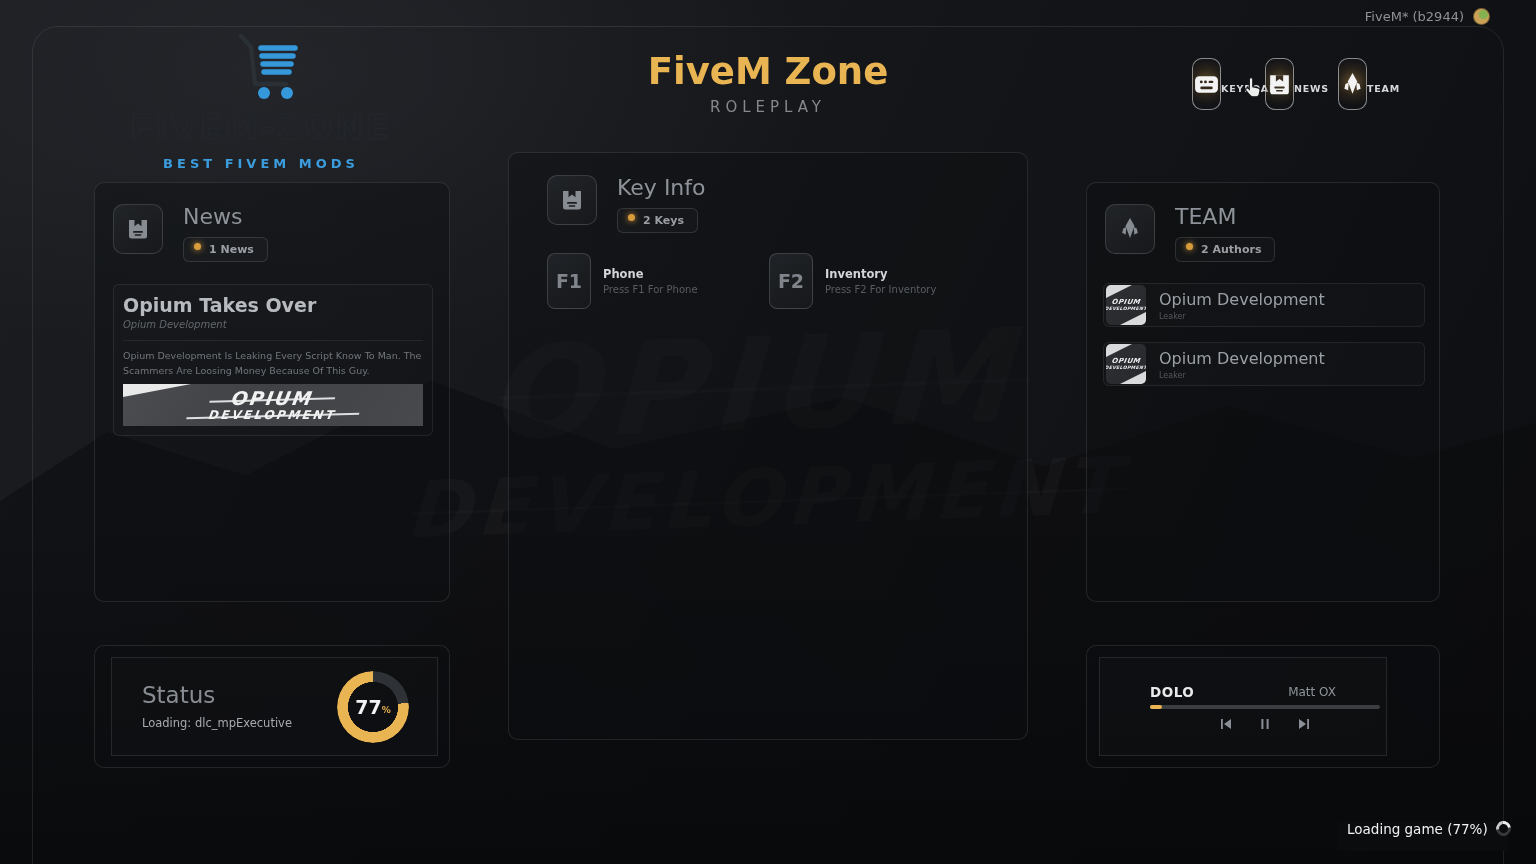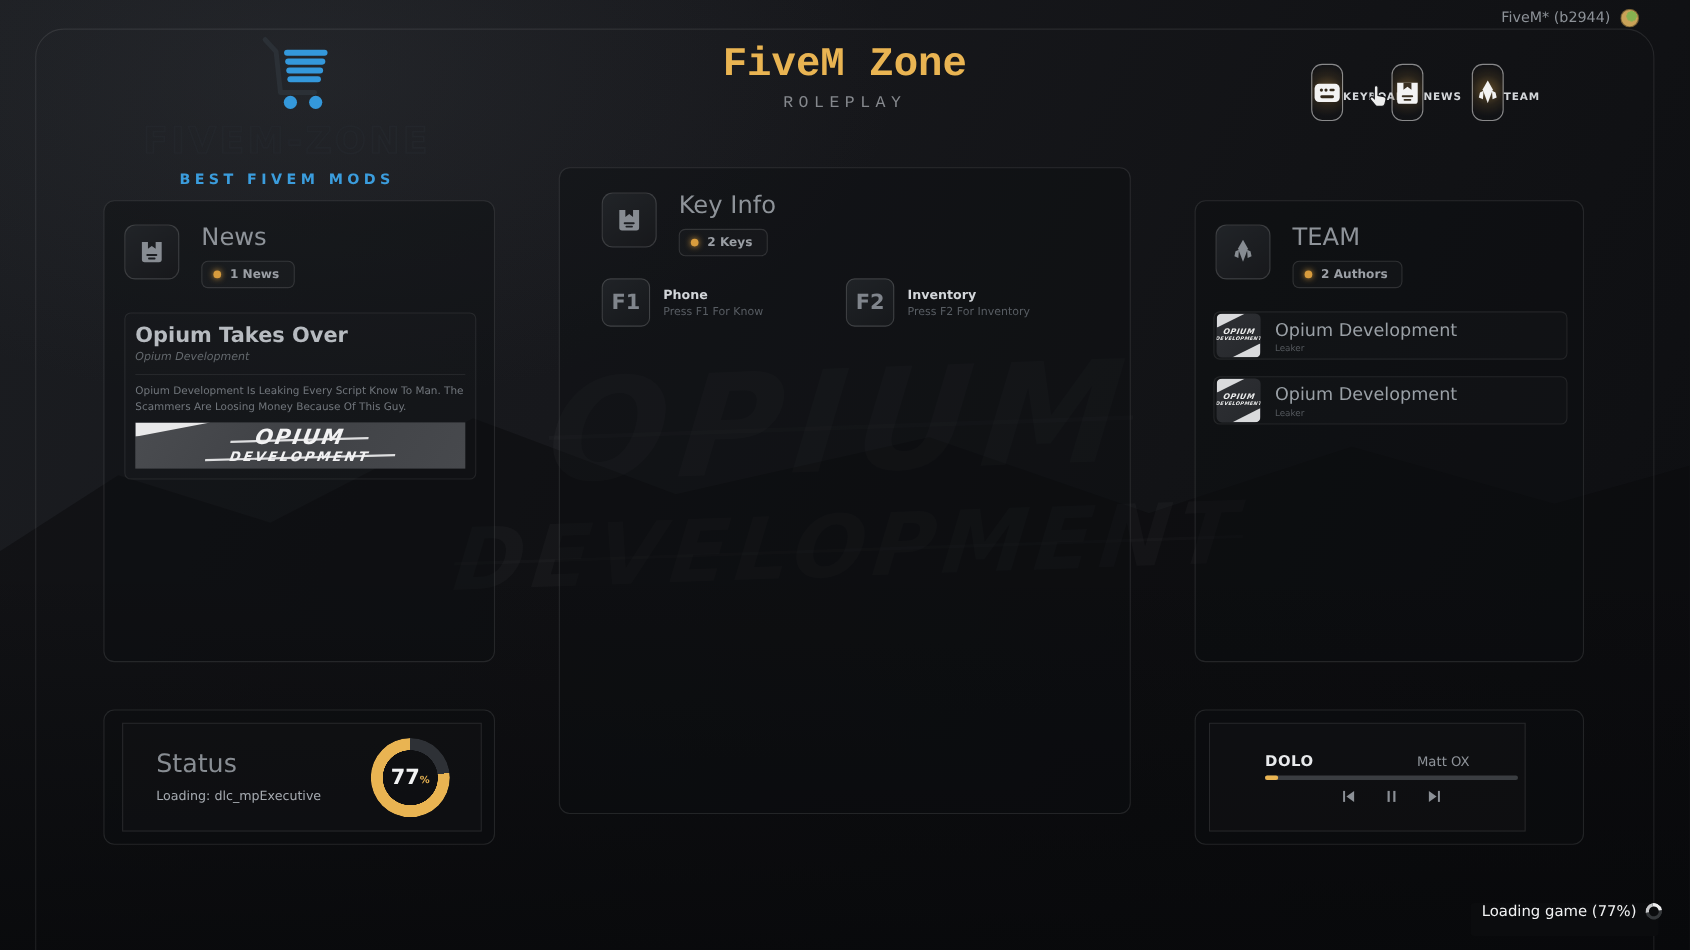--- a/index.html
+++ b/index.html
@@ -38,21 +38,21 @@
   .watermark .wm2 { font-size:78px; letter-spacing:6px; line-height:1.2;
     text-decoration:line-through; text-decoration-thickness:3px; text-decoration-color:rgba(255,255,255,0.02); }
 
   
   .logo { position:absolute; left:118px; top:32px; width:286px; text-align:center; }
   .logo-title { margin-top:2px; font-size:33px; font-weight:800; letter-spacing:3px;
     color:transparent; -webkit-text-stroke:1.5px #23262b; }
   .logo-subtitle { margin-top:9px; font-size:13px; font-weight:700; letter-spacing:4px; color:#3b9ddd; }
 
   
-  .heading { position:absolute; left:0; right:0; top:38px; text-align:center; pointer-events:none;font-family:Liberation Mono, monospace; }
+  .heading { position:absolute; left:0; right:0; top:50px; text-align:center; pointer-events:none; }
   .heading-title { font-size:37px; font-weight:800; color:#e9b452; }
   .heading-subtitle { margin-top:5px; font-size:15px; letter-spacing:5px; color:#85888d; }
 
   
   .nav { position:absolute; left:1192px; top:58px; display:flex; gap:21px; }
   .nav-item { width:52px; display:flex; flex-direction:row; align-items:center; }
   .nav-btn { width:52px; height:52px; border-radius:10px; cursor:pointer;
     border:1px solid rgba(235,235,235,0.55);
     background:radial-gradient(circle at 50% 46%, rgba(216,166,78,0.4) 0%, rgba(90,70,38,0.30) 45%, rgba(22,22,26,0.15) 78%);
     display:flex; align-items:center; justify-content:center; }
@@ -67,21 +67,21 @@
   .panel-team   { left:1086px;top:182px; width:354px; height:420px; }
   .panel-status { left:94px;  top:645px; width:356px; height:123px; }
   .panel-player { left:1086px;top:645px; width:354px; height:123px; }
 
   .panel-head { position:absolute; left:18px; top:21px; display:flex; gap:20px; }
   .icon-box { width:50px; height:50px; border-radius:10px; flex:none;
     border:1px solid rgba(255,255,255,0.14);
     background:linear-gradient(145deg,#212428,#17181b);
     display:flex; align-items:center; justify-content:center; }
   .panel-title { font-size:22px; font-weight:500; color:#8e9399; line-height:1; margin-top:2px; }
-  .badge { margin-top:9px; display:inline-flex; align-items:center; gap:8px;
+  .badge { margin-top:9px; display:inline-flex; gap:8px;
     border:1px solid rgba(255,255,255,0.12); border-radius:6px; background:rgba(255,255,255,0.02);
     padding:5px 13px 5px 10px; }
   .badge-dot { width:7px; height:7px; border-radius:50%; background:#d89c3d; box-shadow:0 0 6px #d89c3d; }
   .badge-text { font-size:11px; font-weight:700; color:#9b9fa5; }
 
   
   .article { position:absolute; left:18px; top:101px; width:320px; height:152px;
     border:1px solid rgba(255,255,255,0.08); border-radius:6px; background:rgba(255,255,255,0.012); padding:9px; }
   .article-title { font-size:19px; font-weight:600; color:#b7bbc0; }
   .article-author { margin-top:3px; font-size:10px; font-style:italic; color:#63686d; }
@@ -96,21 +96,21 @@
     transform:skewX(-10deg); line-height:1; }
   .banner-line.l1 { font-size:19px; letter-spacing:2px; }
   .banner-line.l2 { font-size:12px; letter-spacing:2.5px; margin-top:1px; }
   .banner-line::after { content:""; position:absolute; left:-22px; right:-22px; top:52%; height:2px;
     background:rgba(240,240,241,0.9); transform:rotate(-1.5deg); }
 
   
   .panel-center .panel-head { left:38px; top:22px; }
   .key-row { position:absolute; top:100px; display:flex; gap:12px; align-items:center; cursor:default; }
   .key-row.k1 { left:38px; } .key-row.k2 { left:260px; }
-  .keycap { width:44px; height:44px; border-radius:8px; border:1px solid rgba(255,255,255,0.16);
+  .keycap { width:44px; height:56px; border-radius:8px; border:1px solid rgba(255,255,255,0.16);
     background:linear-gradient(145deg,#202327,#16181b);
     display:flex; align-items:center; justify-content:center;
     font-size:19px; font-weight:700; color:#80858c; }
   .key-name { font-size:11.5px; font-weight:700; color:#d2d5d9; }
   .key-desc { margin-top:3px; font-size:10px; color:#585d63; }
 
   
   .member { position:absolute; left:16px; width:322px; height:44px; border-radius:6px;
     border:1px solid rgba(255,255,255,0.08); background:rgba(255,255,255,0.015);
     display:flex; align-items:center; gap:13px; padding-left:2px; cursor:default; }
@@ -286,21 +286,21 @@
       <div class="badge">
         <span class="badge-dot"></span>
         <span class="badge-text">2 Keys</span>
       </div>
     </div>
   </div>
   <div class="key-row k1">
     <div class="keycap">F1</div>
     <div>
       <div class="key-name">Phone</div>
-      <div class="key-desc">Press F1 For Know</div>
+      <div class="key-desc">Press F1 For Phone</div>
     </div>
   </div>
   <div class="key-row k2">
     <div class="keycap">F2</div>
     <div>
       <div class="key-name">Inventory</div>
       <div class="key-desc">Press F2 For Inventory</div>
     </div>
   </div>
 </div>

